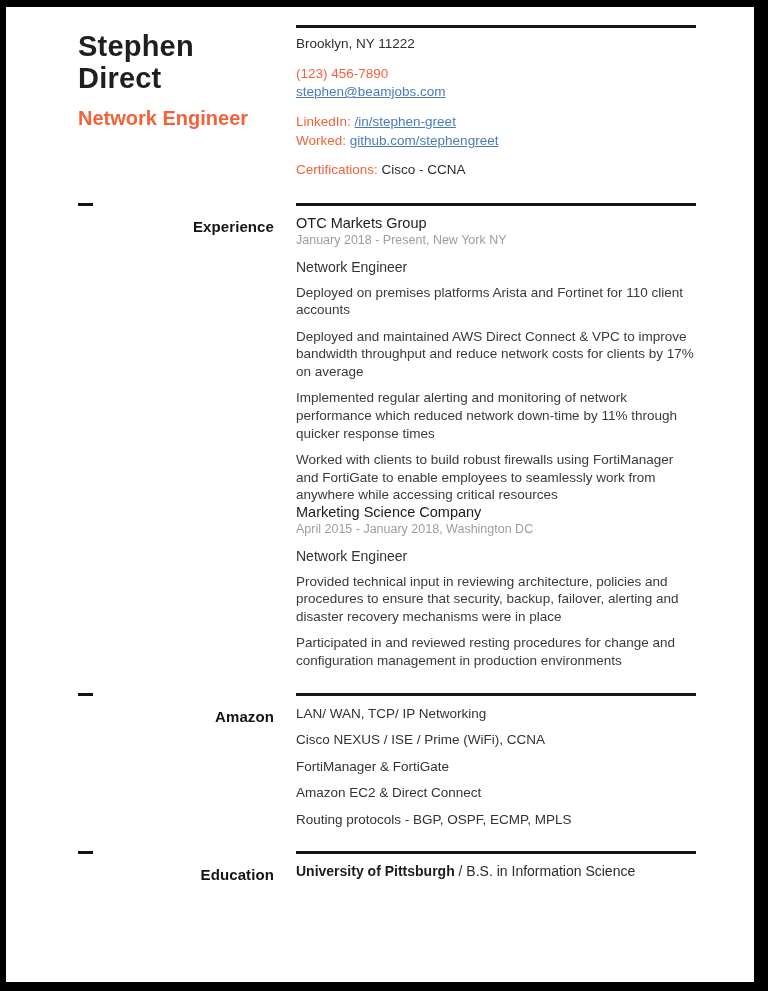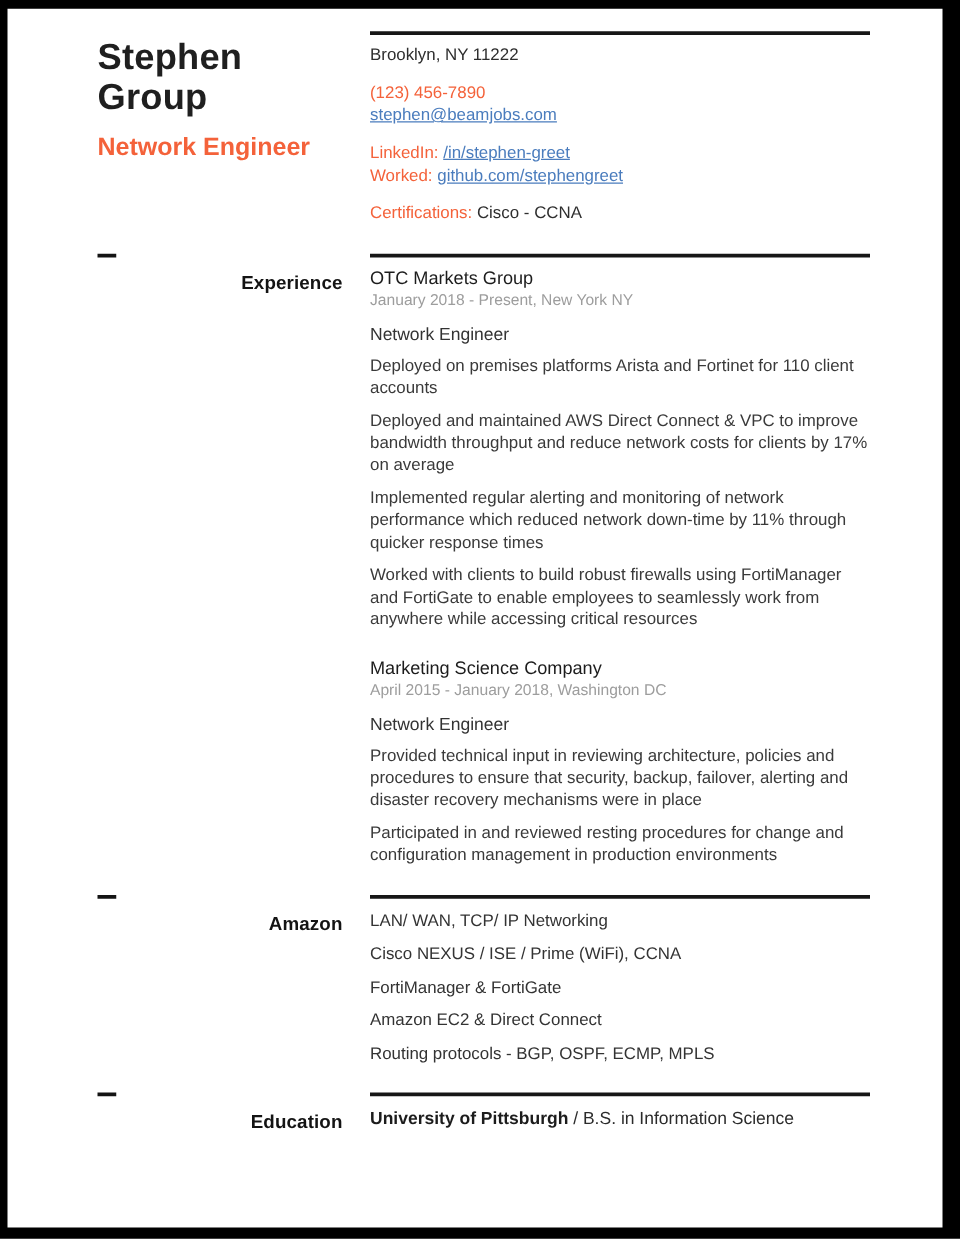--- a/index.html
+++ b/index.html
@@ -41,38 +41,38 @@
   .section{margin-top:23px;}
   .dash{width:15px;height:3px;background:#141414;margin:0 0 12px;}
   .section-title{font-size:15px;font-weight:700;color:#141414;margin:0;letter-spacing:.1px;text-align:right;}
   .section-body{padding-top:9px;}
 
   
   .company{font-size:14.5px;font-weight:400;color:#1c1c1c;margin:0;}
   .dates{font-size:12.5px;color:#9d9d9d;margin:2px 0 0;}
   .role{font-size:14px;color:#333;margin:12px 0 0;}
   .bullet{font-size:13.5px;line-height:1.3;margin:9px 0 0;color:#3a3a3a;}
-  .job + .job{margin-top:23px;}
+  .job + .job{}
 
   
   .skill{font-size:13.5px;color:#333;margin:0 0 9px;line-height:1.3;}
   .skill:last-child{margin-bottom:0;}
 
   
   .edu-line{font-size:14px;color:#2b2b2b;margin:0;}
   .edu-school{font-weight:700;color:#1c1c1c;}
 </style>
 </head>
 <body>
 
 <div class="frame">
 
   <div class="row">
     <div class="col-left">
-      <h1 class="name">Stephen Group</h1>
+      <h1 class="name">Stephen Direct</h1>
       <h2 class="title">Network Engineer</h2>
     </div>
     <div class="col-right ruled contact">
       <div class="cgroup">
         <p>Brooklyn, NY 11222</p>
       </div>
       <div class="cgroup">
         <p class="accent">(123) 456-7890</p>
         <p><a class="doclink">stephen@beamjobs.com</a></p>
       </div>

